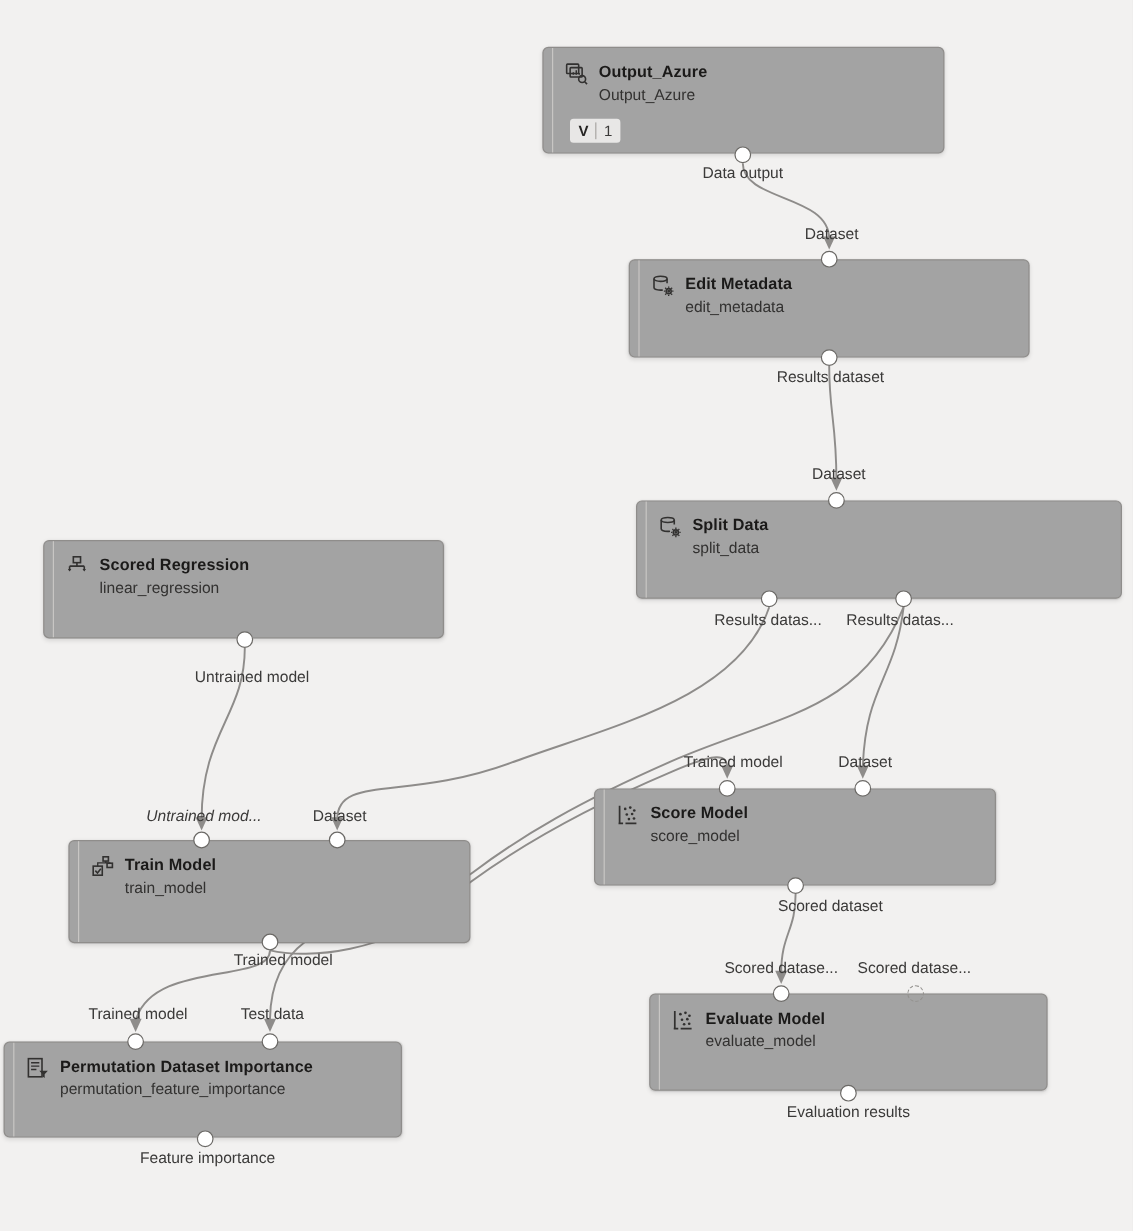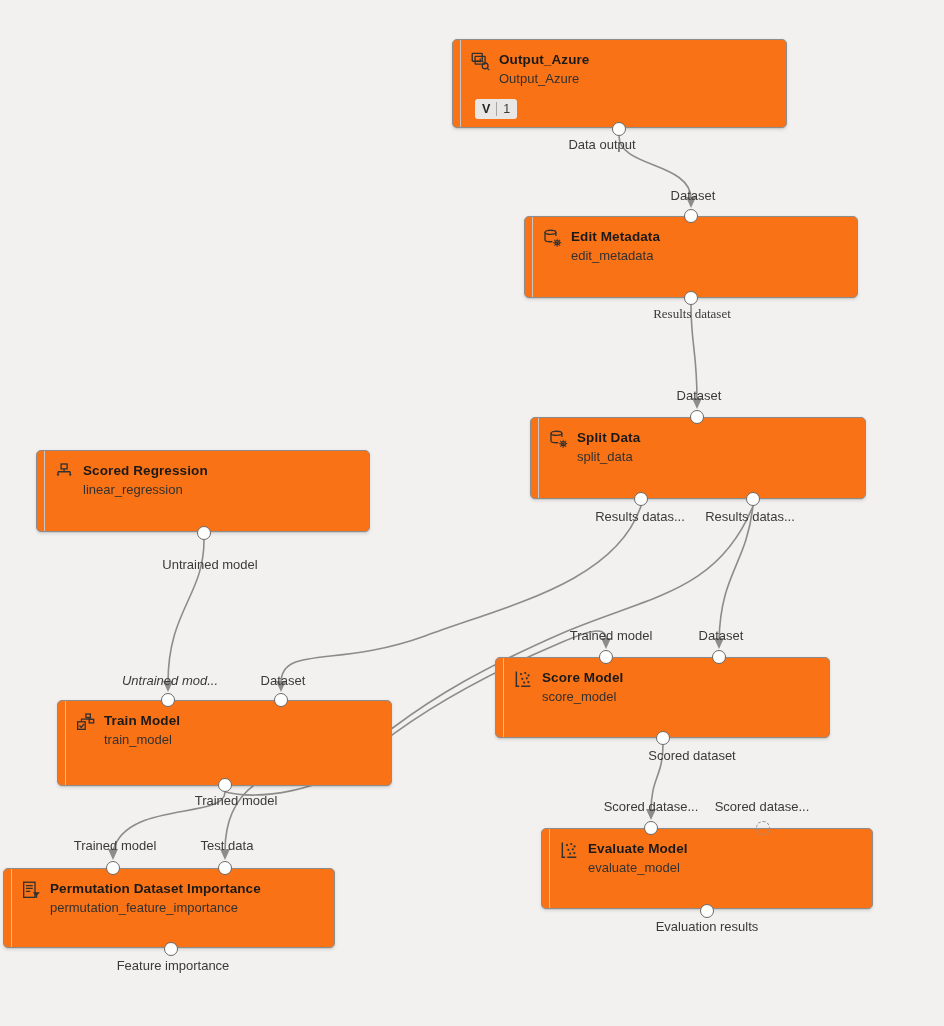--- a/index.html
+++ b/index.html
@@ -5,21 +5,21 @@
   html,body{margin:0;padding:0;background:#e9e9e9;}
   #canvas{
     position:relative;width:944px;height:1026px;overflow:hidden;
     background:#f2f1f0;
     font-family:"Liberation Sans", sans-serif;
   }
   #edge-layer{position:absolute;left:0;top:0;width:944px;height:1026px;z-index:1;}
   #edge-layer path{fill:none;stroke:#8e8c8a;stroke-width:1.6px;}
   #edge-layer polygon{fill:#8e8c8a;stroke:none;}
   .node{
-    position:absolute;z-index:2;background:#f97316;
+    position:absolute;z-index:2;background:#a3a3a3;
     border:1px solid #8f8d8b;border-radius:5px;
     box-shadow:0 1.6px 3.6px rgba(0,0,0,.10), 0 .3px .9px rgba(0,0,0,.08);
     box-sizing:border-box;
   }
   .node .accent{
     position:absolute;left:7px;top:0;bottom:0;width:1px;background:#c8c6c4;
   }
   .node .n-icon{position:absolute;left:17px;top:11px;width:20px;height:20px;}
   .node .n-icon svg{width:20px;height:20px;display:block;}
   .node .n-title{
@@ -84,40 +84,40 @@
         </span>
         <div class="n-title">Output_Azure</div>
         <div class="n-sub">Output_Azure</div>
         <div class="badge">
           <span class="b-v">V</span>
           <span class="b-div"></span>
           <span class="b-n">1</span>
         </div>
       </div>
       <div class="port" style="left: 612px; top: 122px;"></div>
-      <span class="port-label" style="left: 602px; top: 144px;">Data output</span>
+      <span class="port-label" style="left: 619px; top: 144px;">Data output</span>
       <div class="node" style="left: 524px; top: 216px; width: 334px; height: 82px;">
         <div class="accent"></div>
         <span class="n-icon">
           <svg viewBox="0 0 18 18" fill="none" stroke="#323130" stroke-width="1.2">
             <ellipse cx="7.6" cy="3.9" rx="4.9" ry="1.9"></ellipse>
             <path d="M2.7 3.9v6.6c0 1.05 2.2 1.9 4.9 1.9.6 0 1.2-.04 1.7-.12M12.5 3.9v3.4"></path>
             <circle cx="13.7" cy="13.2" r="1.9"></circle>
             <circle cx="13.7" cy="13.2" r="0.5" fill="#323130"></circle>
             <path d="M13.7 10.6v-1M13.7 15.8v1M16.3 13.2h1M11.1 13.2h-1M15.6 11.3l.7-.7M11.8 15.1l-.7.7M15.6 15.1l.7.7M11.8 11.3l-.7-.7" stroke-width="1"></path>
           </svg>
         </span>
         <div class="n-title">Edit Metadata</div>
         <div class="n-sub">edit_metadata</div>
       </div>
       <div class="port" style="left: 684px; top: 209px;"></div>
       <span class="port-label" style="left: 693px; top: 195px;">Dataset</span>
       <div class="port" style="left: 684px; top: 291px;"></div>
-      <span class="port-label" style="left: 692px; top: 314px; font-family: Liberation Serif, serif;">Results dataset</span>
-      <div class="node" style="left: 530px; top: 417px; width: 336px; height: 82px;">
+      <span class="port-label" style="left: 692px; top: 314px;">Results dataset</span>
+      <div class="node" style="left: 530px; top: 417px; width: 405px; height: 82px;">
         <div class="accent"></div>
         <span class="n-icon">
           <svg viewBox="0 0 18 18" fill="none" stroke="#323130" stroke-width="1.2">
             <ellipse cx="7.6" cy="3.9" rx="4.9" ry="1.9"></ellipse>
             <path d="M2.7 3.9v6.6c0 1.05 2.2 1.9 4.9 1.9.6 0 1.2-.04 1.7-.12M12.5 3.9v3.4"></path>
             <circle cx="13.7" cy="13.2" r="1.9"></circle>
             <circle cx="13.7" cy="13.2" r="0.5" fill="#323130"></circle>
             <path d="M13.7 10.6v-1M13.7 15.8v1M16.3 13.2h1M11.1 13.2h-1M15.6 11.3l.7-.7M11.8 15.1l-.7.7M15.6 15.1l.7.7M11.8 11.3l-.7-.7" stroke-width="1"></path>
           </svg>
         </span>

